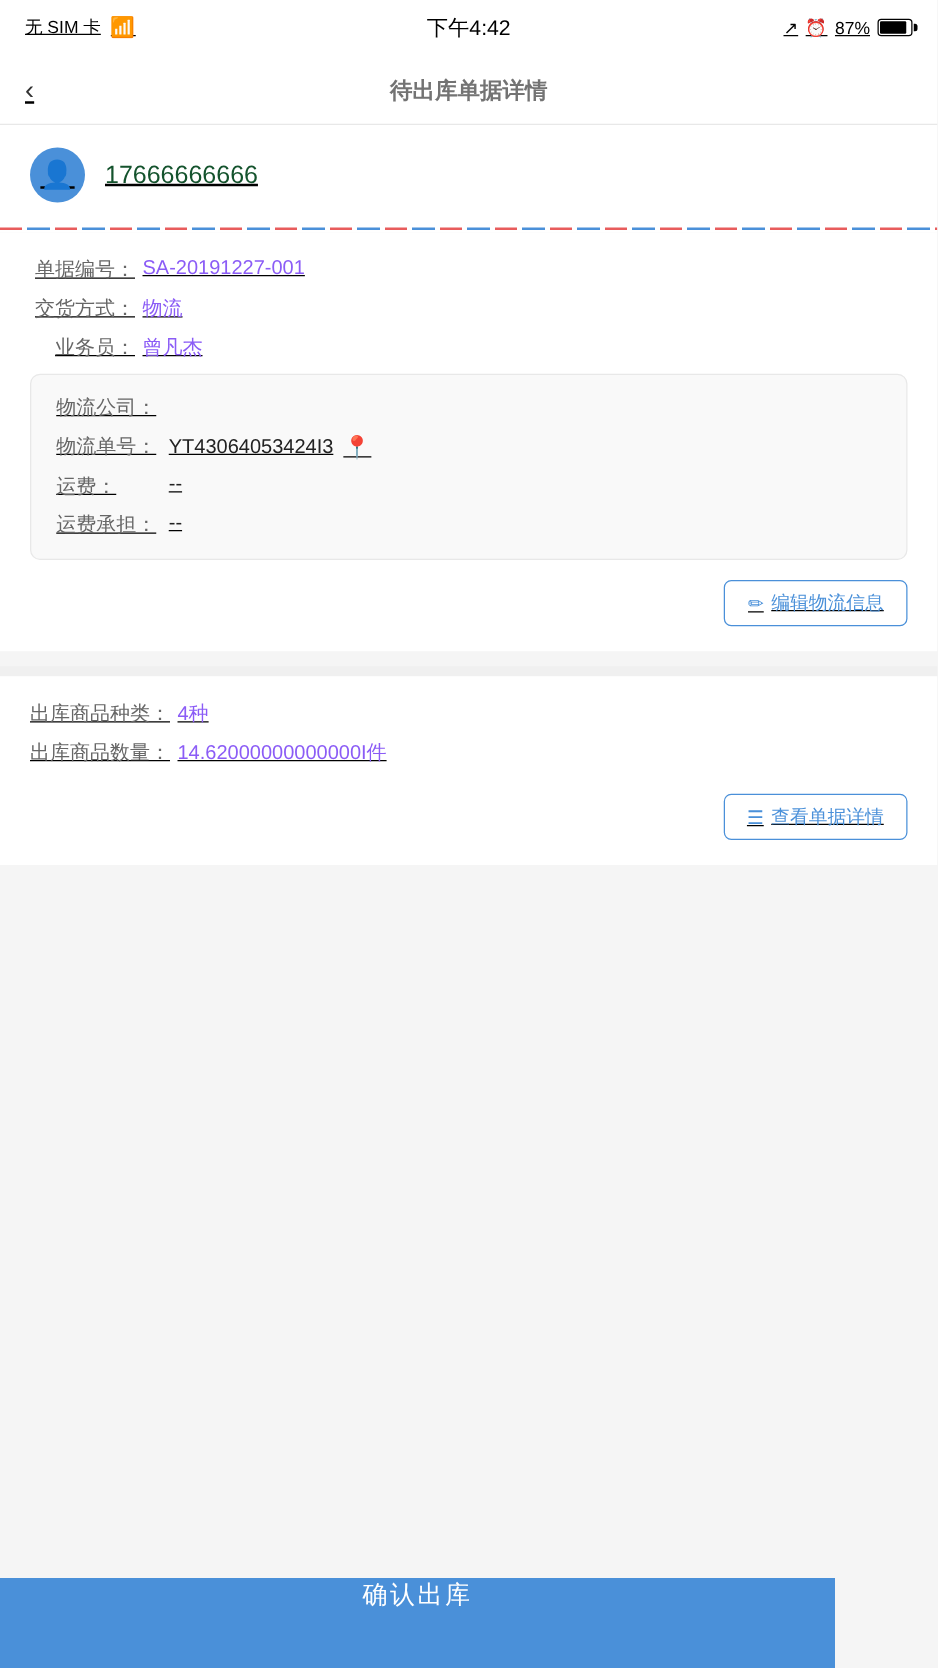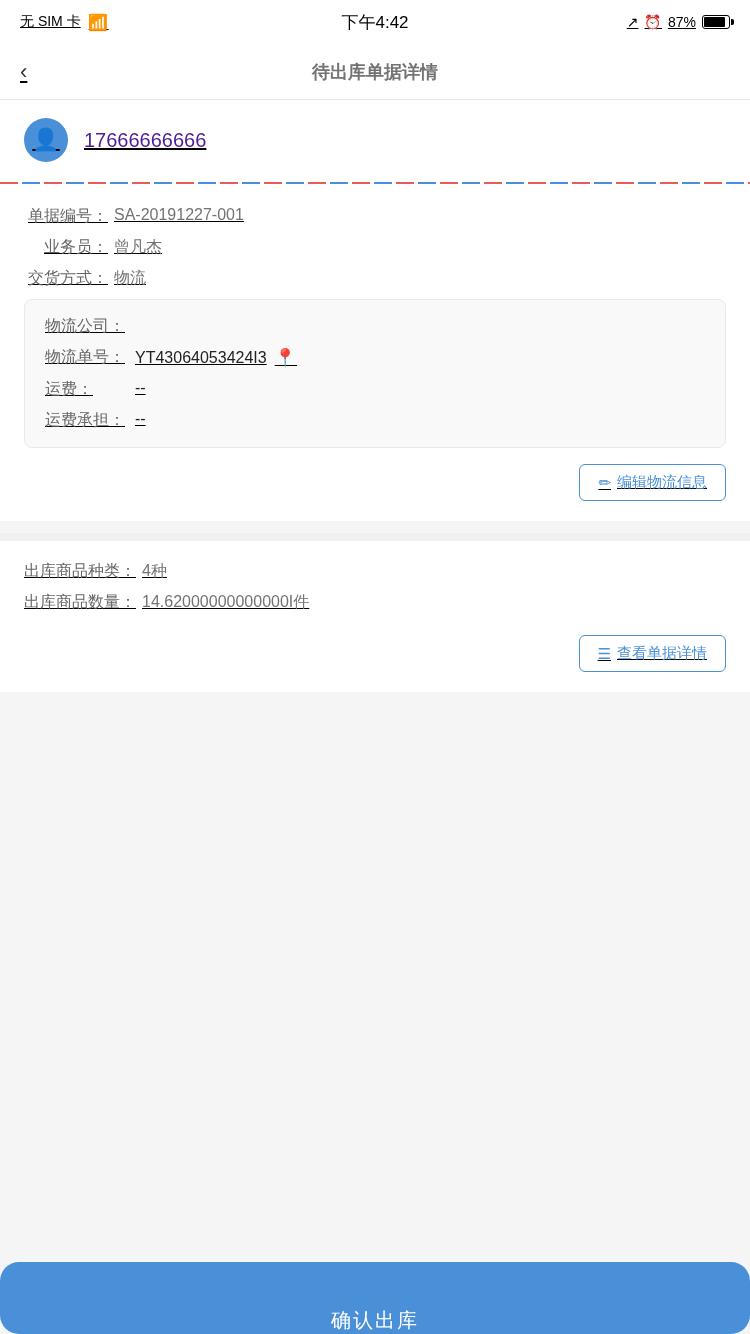--- a/index.html
+++ b/index.html
@@ -115,21 +115,21 @@
       display: flex;
       align-items: center;
       justify-content: center;
       color: #fff;
       font-size: 22px;
       flex-shrink: 0;
     }
     .customer-name {
       font-size: 20px;
       font-weight: 500;
-      color: #4c1d95;
+      color: #14532d;
     }
 
     
     .dashed-divider {
       height: 6px;
       background: #fff;
       position: relative;
       overflow: hidden;
     }
     .dashed-divider::before {
@@ -161,21 +161,21 @@
       font-size: 16px;
     }
     .info-label {
       color: #666;
       min-width: 90px;
       text-align: right;
       flex-shrink: 0;
       padding-right: 6px;
     }
     .info-value {
-      color: #737373;
+      color: #8b5cf6;
       flex: 1;
     }
 
     
     .logistics-card {
       background: #f9f9f9;
       border: 1px solid #e8e8e8;
       border-radius: 8px;
       margin: 8px 0 4px;
       padding: 16px 20px;
@@ -262,27 +262,26 @@
     .empty-space {
       flex: 1;
       background: #f5f5f5;
     }
 
     
     .bottom-bar {
       position: fixed;
       bottom: 0;
       left: 0;
-      width: 750px;
+      width: 668px;
       background: #4a90d9;
       height: 72px;
       display: flex;
-      align-items: flex-end;
+      align-items: flex-start;
       justify-content: center;
-      border-radius: 19px;
     }
     .confirm-btn {
       color: #fff;
       font-size: 20px;
       font-weight: 500;
       letter-spacing: 2px;
       cursor: pointer;
     }
 
     .page-wrapper {
@@ -327,26 +326,26 @@
   </div>
 
   <div class="dashed-divider"></div>
 
   <div class="info-section">
     <div class="info-row">
       <span class="info-label">单据编号：</span>
       <span class="info-value">SA-20191227-001</span>
     </div>
     <div class="info-row">
+      <span class="info-label">交货方式：</span>
+      <span class="info-value">物流</span>
+    </div>
+    <div class="info-row">
       <span class="info-label">业务员：</span>
       <span class="info-value">曾凡杰</span>
-    </div>
-    <div class="info-row">
-      <span class="info-label">交货方式：</span>
-      <span class="info-value">物流</span>
     </div>
 
     <div class="logistics-card">
       <div class="logistics-row">
         <span class="logistics-label">物流公司：</span>
       </div>
       <div class="logistics-row">
         <span class="logistics-label">物流单号：</span>
         <span class="logistics-value">
           <span>YT43064053424I3</span>

